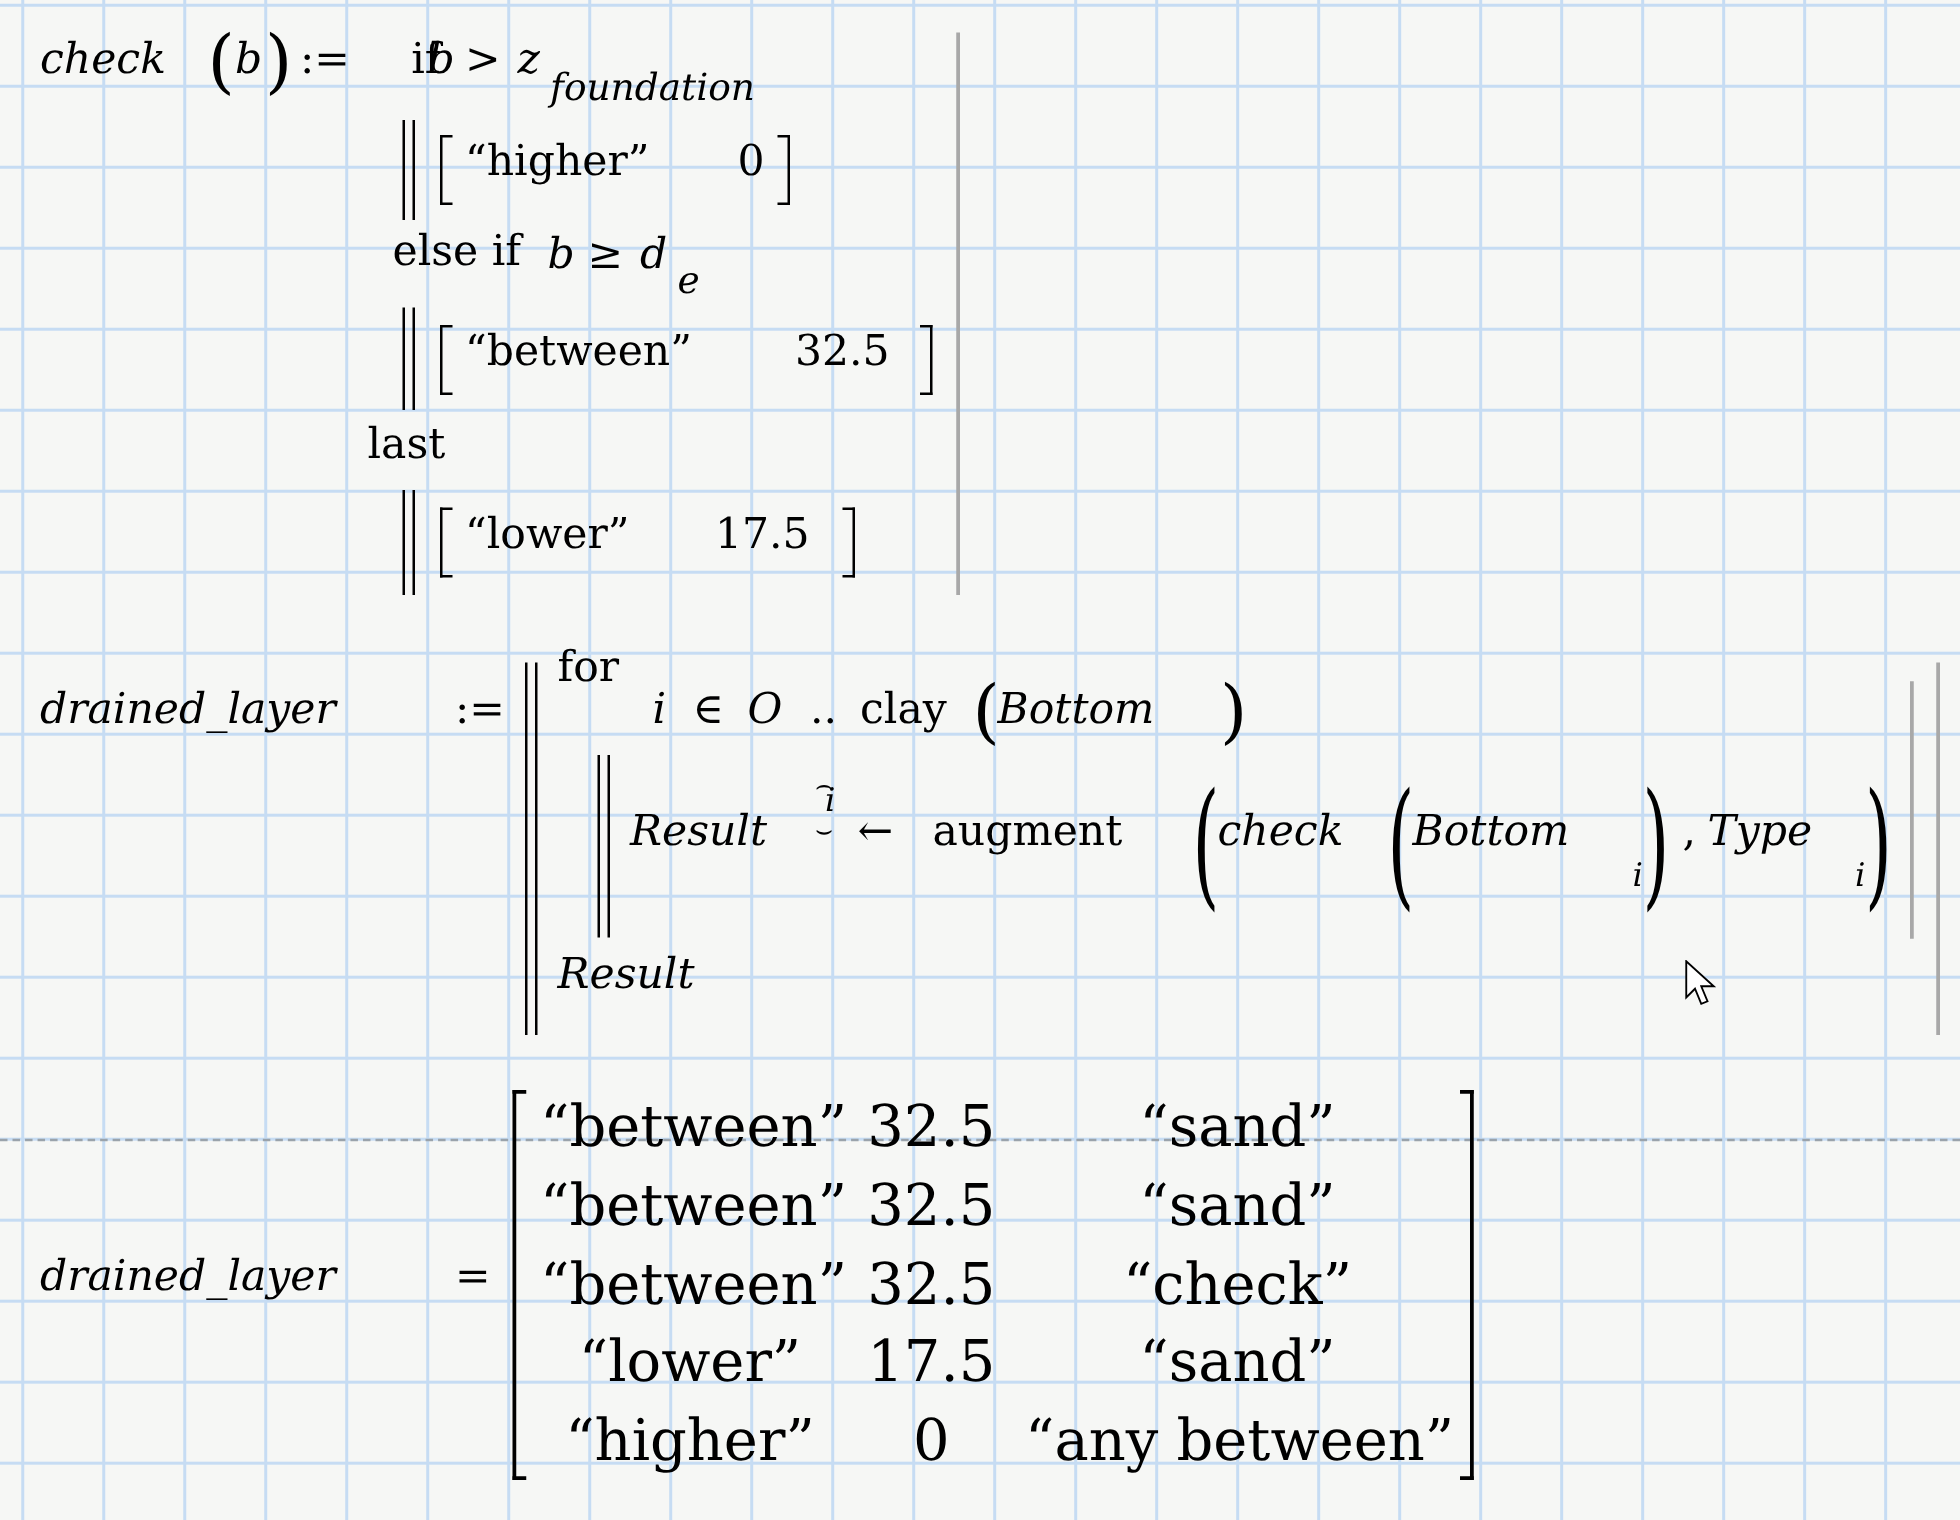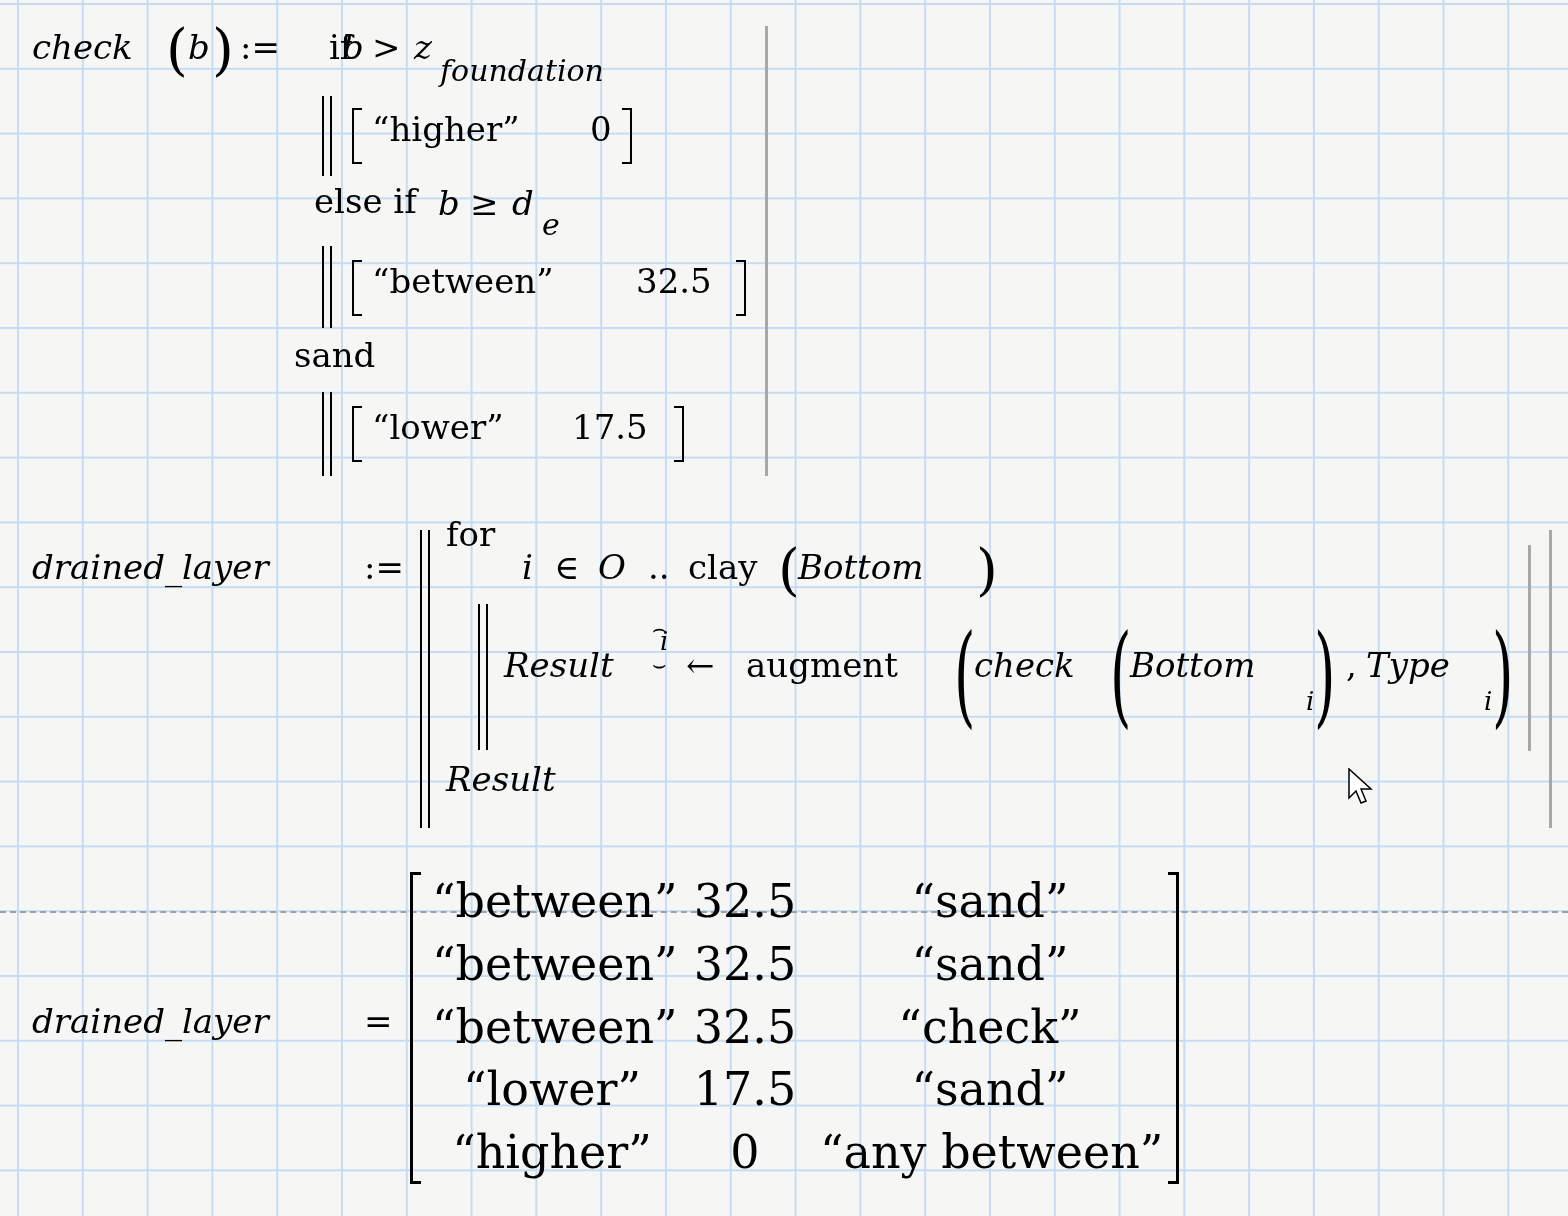--- a/index.html
+++ b/index.html
@@ -56,21 +56,21 @@
   <span class="abs f" style="left:470px;top:186px;">≥</span>
   <span class="abs f it" style="left:512px;top:186px;">d</span>
   <span class="abs sub" style="left:542px;top:210px;">e</span>
 
   <div class="dbar" style="left:322px;top:246px;height:82px;"></div>
   <div class="sbrk l" style="left:352px;top:260px;height:52px;"></div>
   <span class="abs f" style="left:372px;top:264px;">“between”</span>
   <span class="abs f" style="left:636px;top:264px;">32.5</span>
   <div class="sbrk r" style="left:736px;top:260px;height:52px;"></div>
 
-  <span class="abs f" style="left:294px;top:338px;">sand</span>
+  <span class="abs f" style="left:294px;top:338px;">last</span>
 
   <div class="dbar" style="left:322px;top:392px;height:84px;"></div>
   <div class="sbrk l" style="left:352px;top:406px;height:52px;"></div>
   <span class="abs f" style="left:372px;top:410px;">“lower”</span>
   <span class="abs f" style="left:572px;top:410px;">17.5</span>
   <div class="sbrk r" style="left:674px;top:406px;height:52px;"></div>
 
   <div class="gbar" style="left:765px;top:26px;height:450px;"></div>
 </div>
 

